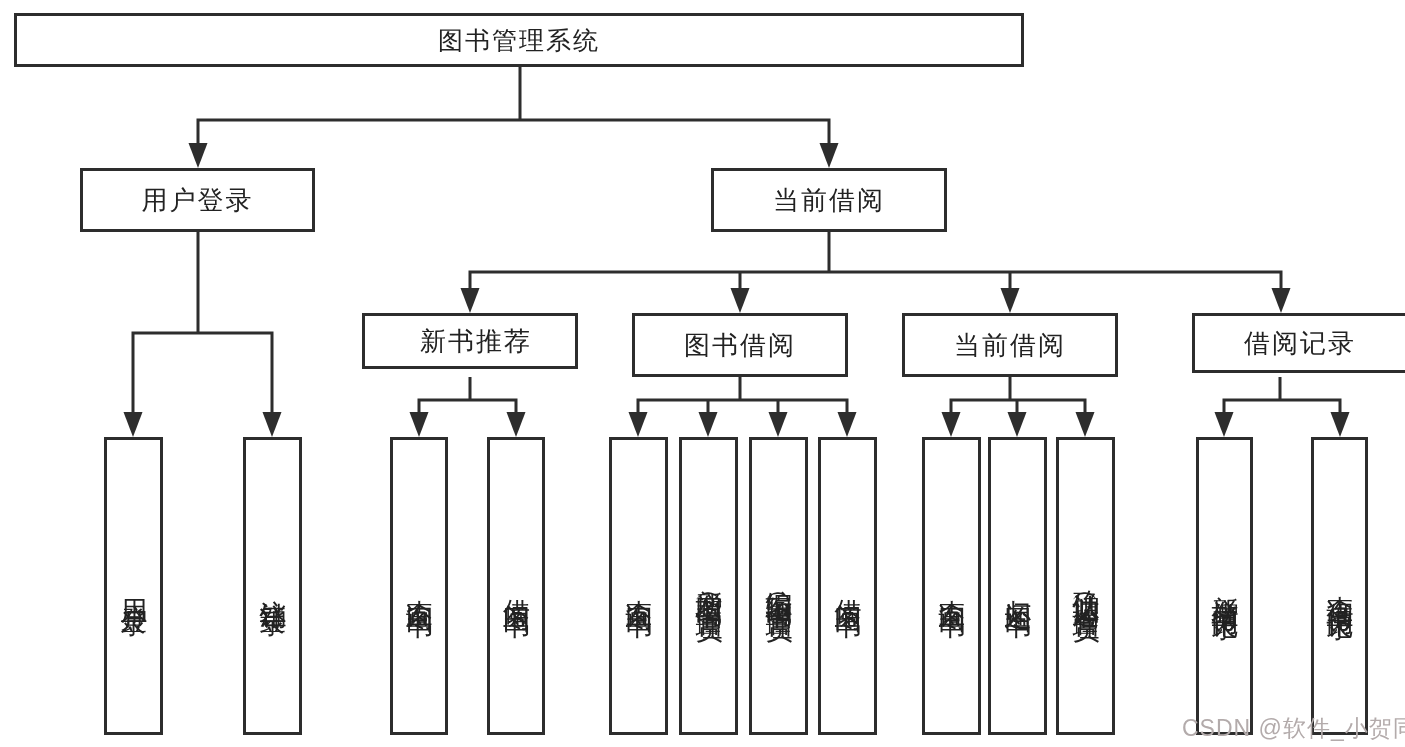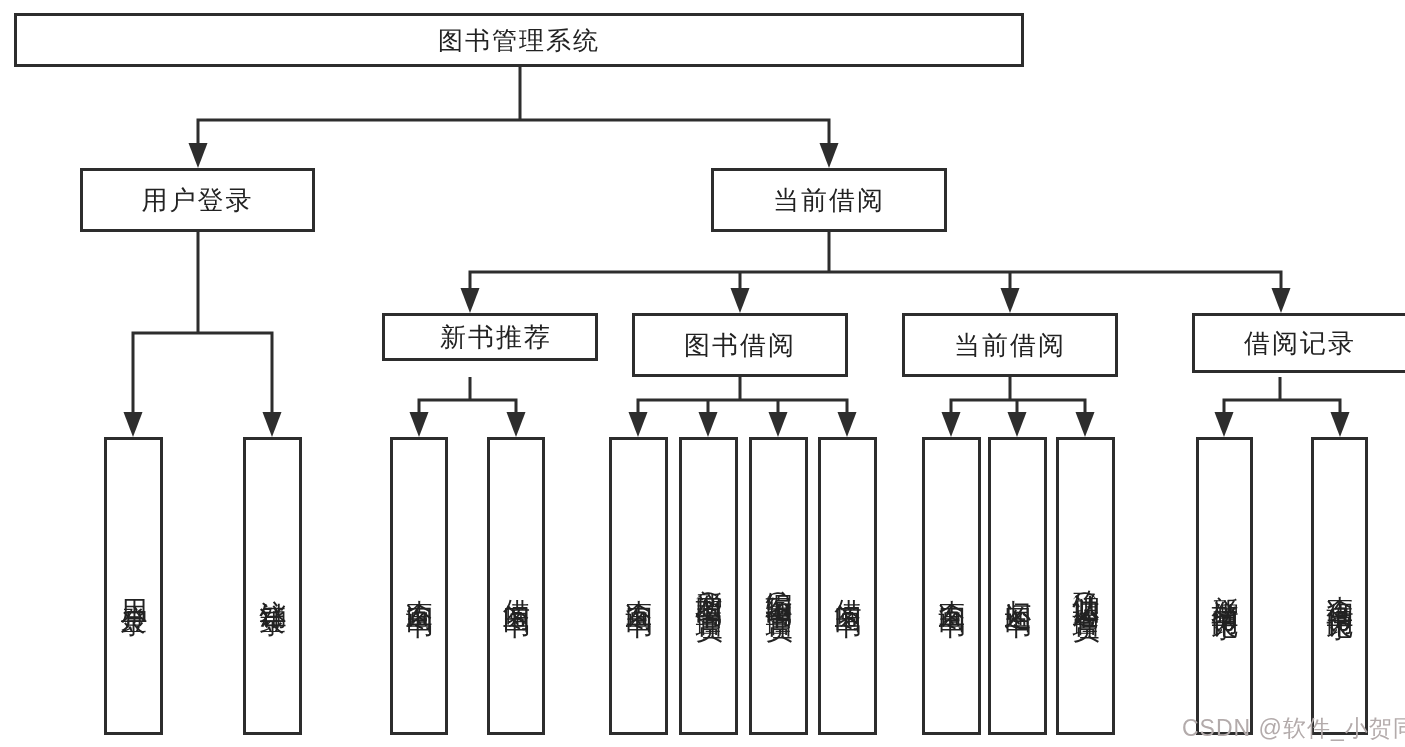--- a/index.html
+++ b/index.html
@@ -83,21 +83,21 @@
       <polygon points="1214.5,412 1233.5,412 1224,437"></polygon>
       <polygon points="1330.5,412 1349.5,412 1340,437"></polygon>
     </g>
   </svg>
 
   <div class="node lvl1" style="left:14px; top:13px; width:1010px; height:54px;">图书管理系统</div>
 
   <div class="node lvl2" style="left:80px; top:168px; width:235px; height:64px;">用户登录</div>
   <div class="node lvl2" style="left:711px; top:168px; width:236px; height:64px;">当前借阅</div>
 
-  <div class="node lvl3" style="left:382px; top:313px; width:216px; height:48px;padding-left:12px;">新书推荐</div>
+  <div class="node lvl3" style="left:362px; top:313px; width:216px; height:56px;padding-left:12px;">新书推荐</div>
   <div class="node lvl3" style="left:632px; top:313px; width:216px; height:64px;">图书借阅</div>
   <div class="node lvl3" style="left:902px; top:313px; width:216px; height:64px;">当前借阅</div>
   <div class="node lvl3" style="left:1172px; top:313px; width:216px; height:60px;margin-left:20px;">借阅记录</div>
 
   <div class="node leaf" style="left:104px; top:437px; width:59px; height:298px;">
     <span class="vtext">用户登录</span>
   </div>
   <div class="node leaf" style="left:243px; top:437px; width:59px; height:298px;">
     <span class="vtext">注销登录</span>
   </div>

